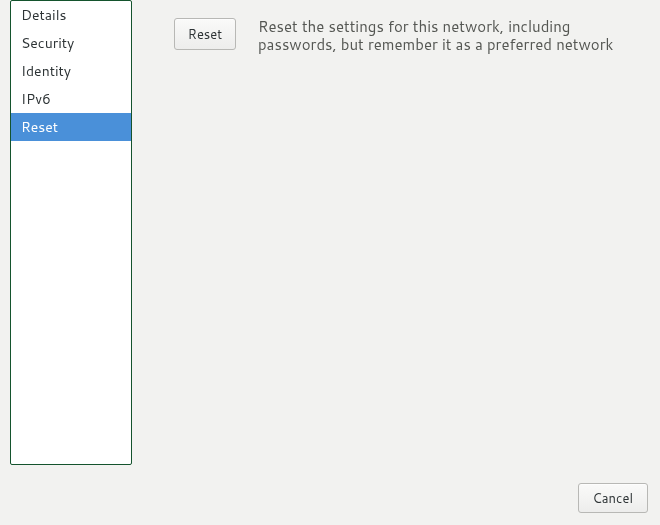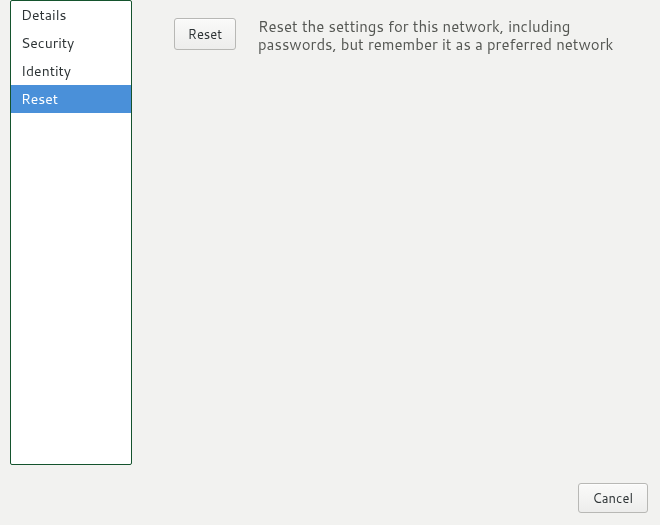--- a/index.html
+++ b/index.html
@@ -115,20 +115,23 @@
     <div class="sidebar">
       <div class="sidebar-item">
         <span>Details</span>
       </div>
       <div class="sidebar-item">
         <span>Security</span>
       </div>
       <div class="sidebar-item">
         <span>Identity</span>
       </div>
+      <div class="sidebar-item">
+        <span>IPv6</span>
+      </div>
       <div class="sidebar-item selected">
         <span>Reset</span>
       </div>
     </div>
 
     <div class="main-panel">
 
       <div class="action-row">
         <button class="action-btn">Reset</button>
         <div class="action-desc">Reset the settings for this network, including passwords, but remember it as a preferred network</div>

